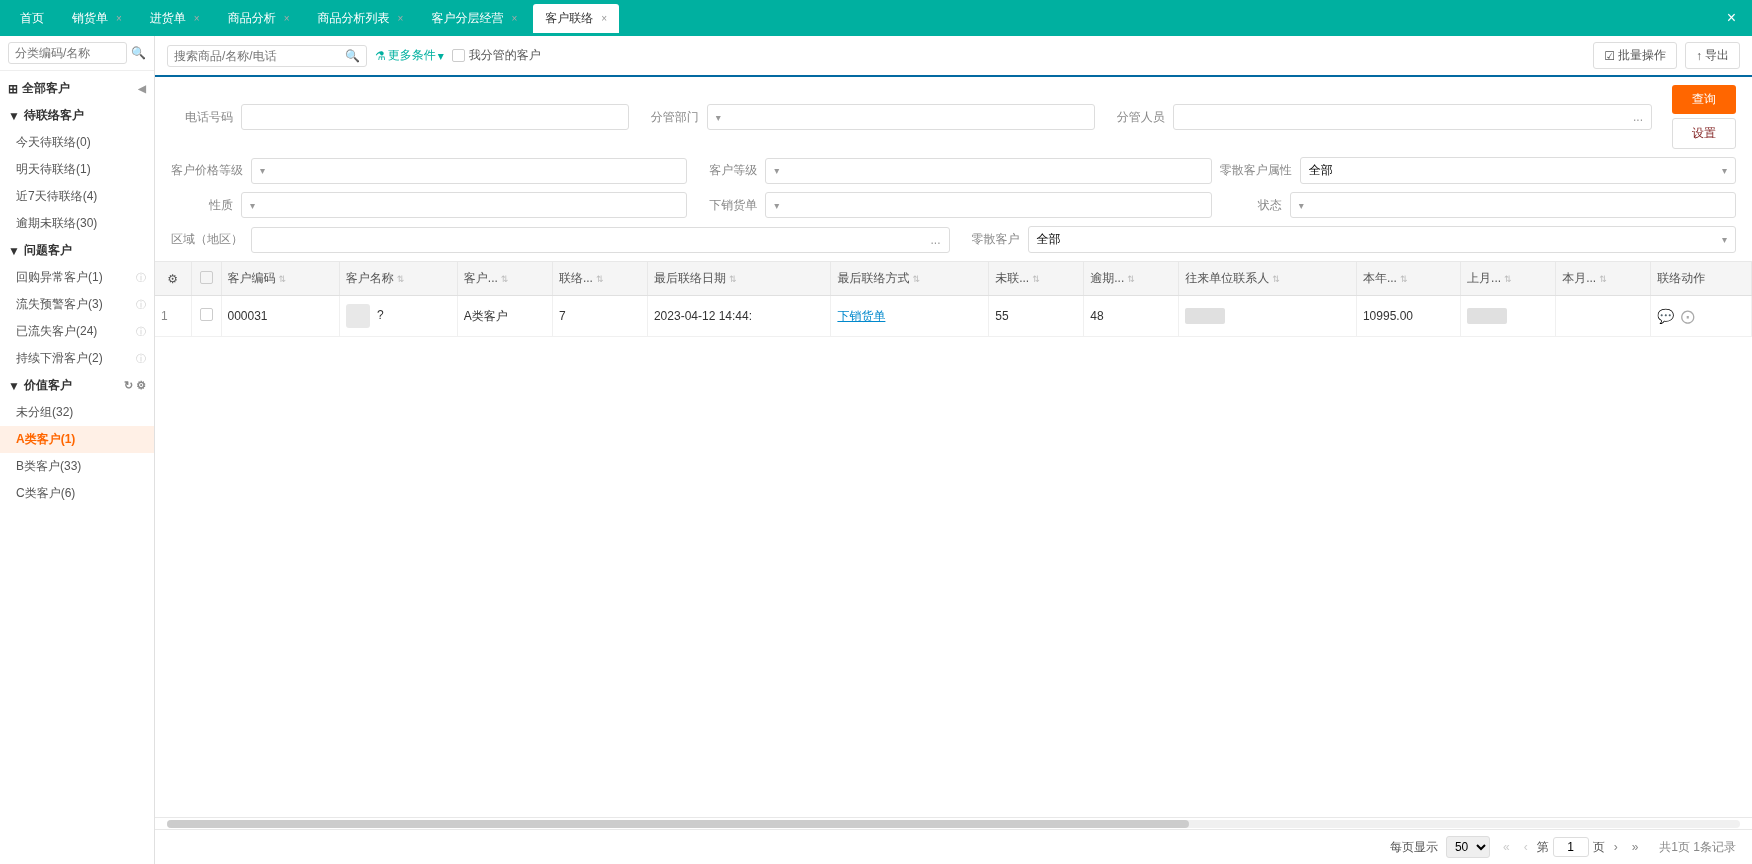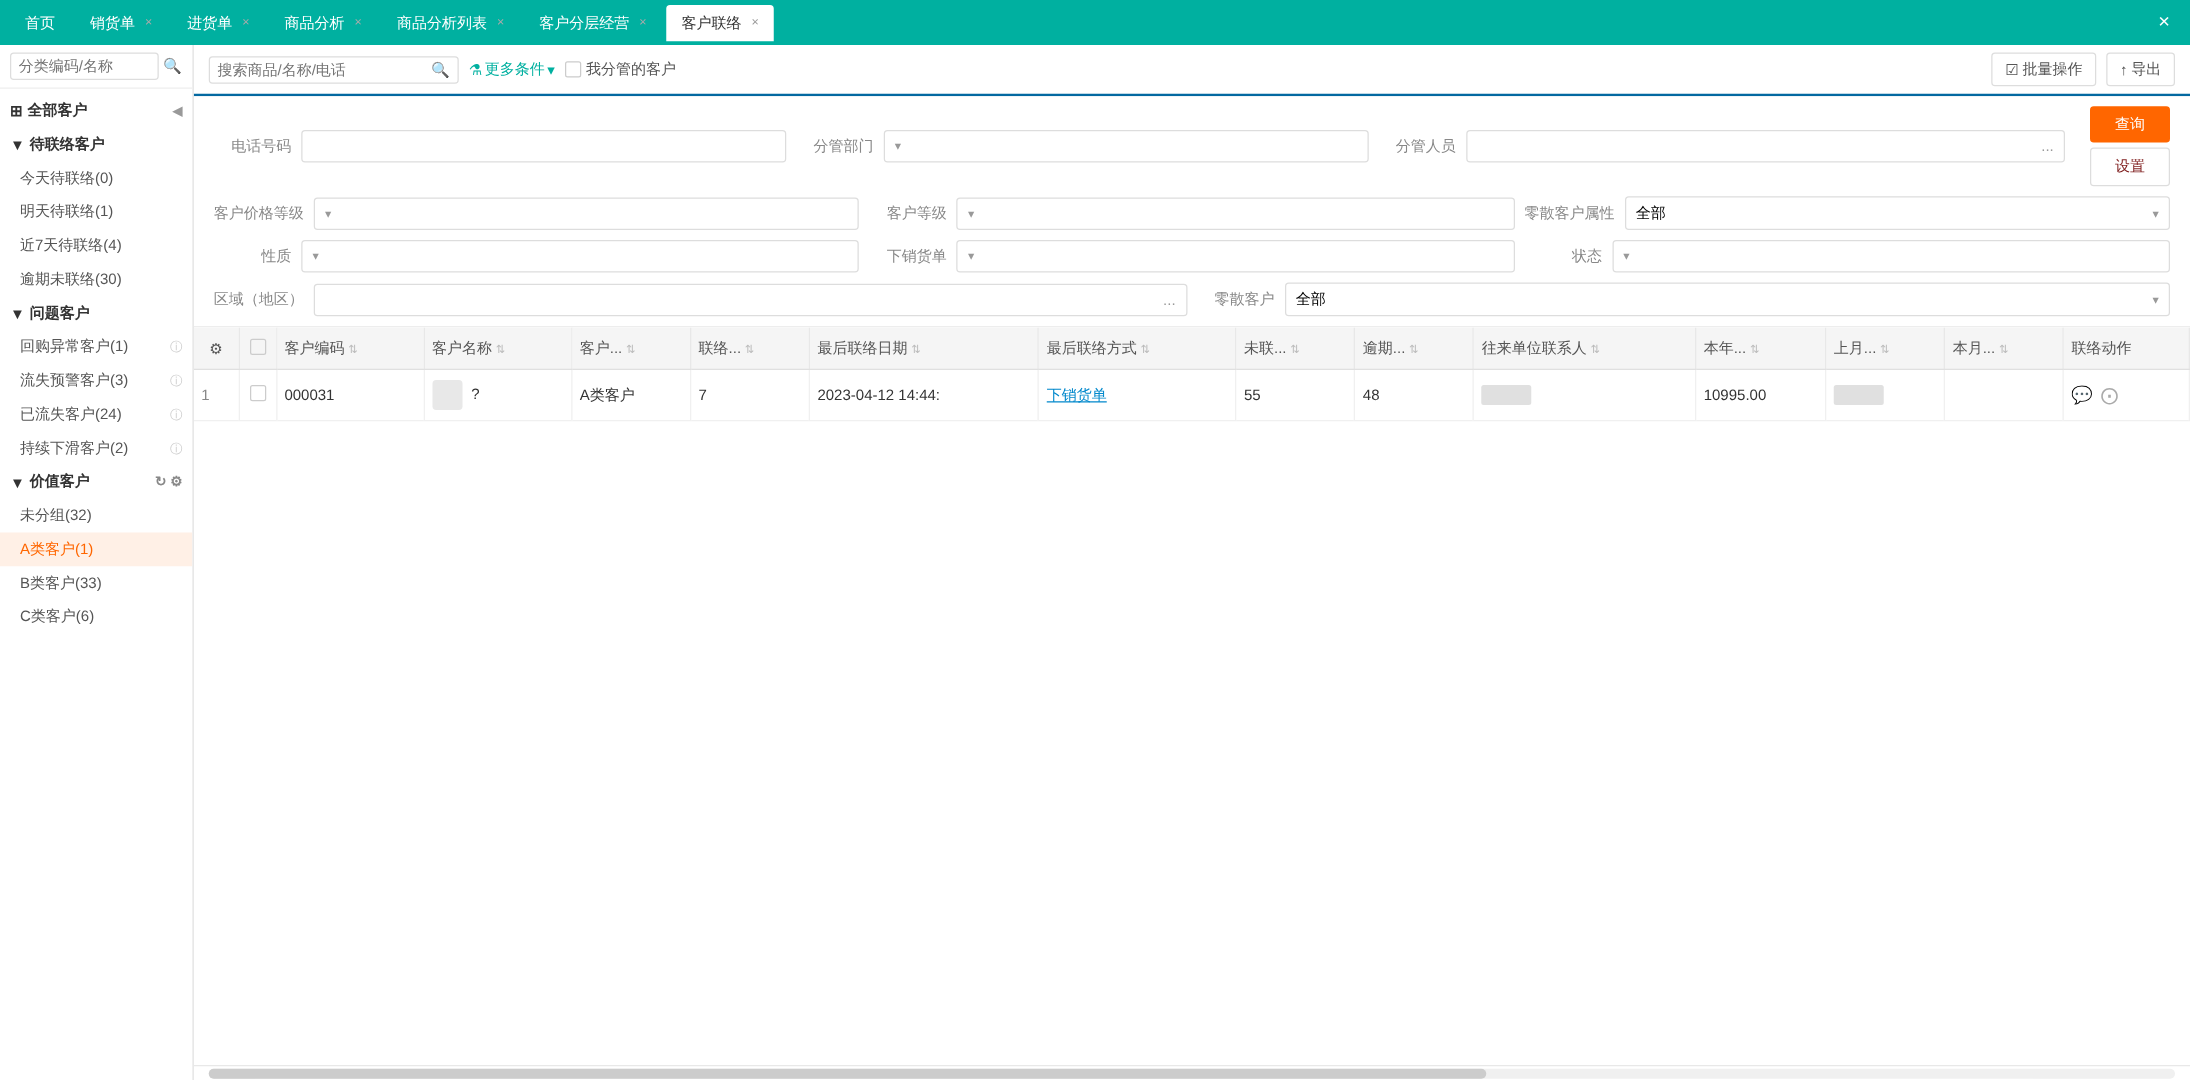--- a/index.html
+++ b/index.html
@@ -55,21 +55,21 @@
       font-weight: bold; color: #333; cursor: pointer;
       justify-content: space-between;
     }
     .sidebar-group-header .left { display: flex; align-items: center; gap: 4px; }
     .sidebar-collapse-btn { color: #999; font-size: 10px; cursor: pointer; }
 
     .sidebar-item {
       padding: 5px 8px 5px 16px; color: #555; cursor: pointer;
       display: flex; align-items: center; justify-content: space-between;
     }
-    .sidebar-item.active { background: #fff0e6; color: #ff6600; }
+    .sidebar-item.active { background: #fff0e6; color: #ff6600; font-weight: bold; }
     .sidebar-item .item-label { flex: 1; }
     .sidebar-item .info-icon { color: #ccc; font-size: 10px; }
 
     .sidebar-section-title {
       display: flex; align-items: center; gap: 4px;
       padding: 5px 8px; color: #333; font-weight: bold;
       cursor: pointer;
     }
     .sidebar-section-title .actions { display: flex; gap: 3px; }
     .sidebar-section-title .action-icon { color: #888; font-size: 11px; cursor: pointer; }
@@ -577,15 +577,31 @@
         </tbody>
       </table>
     </div>
 
     <div class="scrollbar-area">
       <div class="h-scrollbar">
         <div class="h-scrollbar-thumb"></div>
       </div>
     </div>
 
+    <div class="pagination-bar">
+      <span class="page-size-label">每页显示</span>
+      <select class="page-size-select">
+        <option>50</option>
+      </select>
+      <div class="page-nav">
+        <span class="nav-btn disabled">«</span>
+        <span class="nav-btn disabled">‹</span>
+        <span>第</span>
+        <input type="text" class="page-input" value="1" style="">
+        <span>页</span>
+        <span class="nav-btn">›</span>
+        <span class="nav-btn">»</span>
+      </div>
+      <span class="total-text">共1页 1条记录</span>
+    </div>
 
   </div>
 </div>
 
 </body></html>

